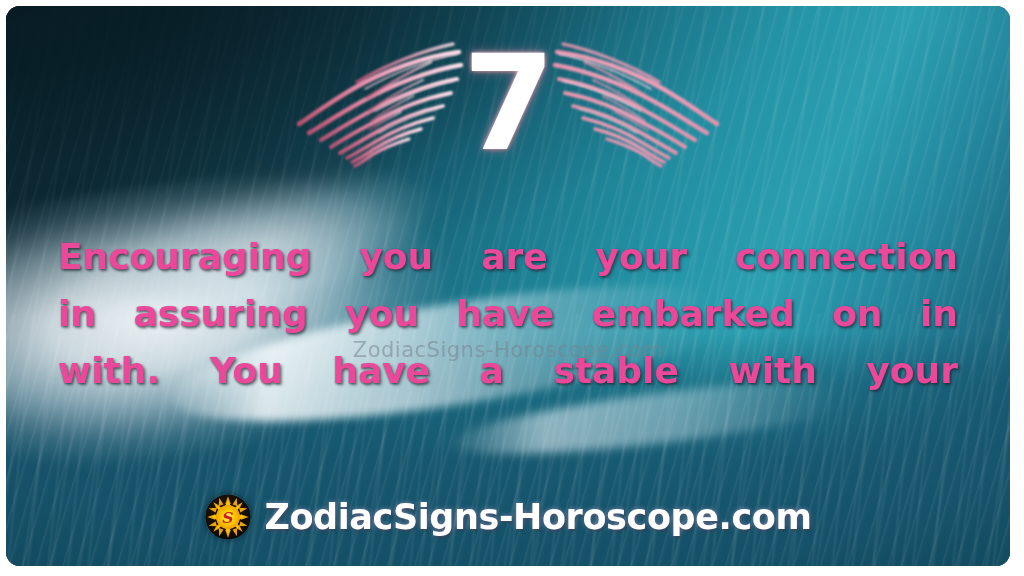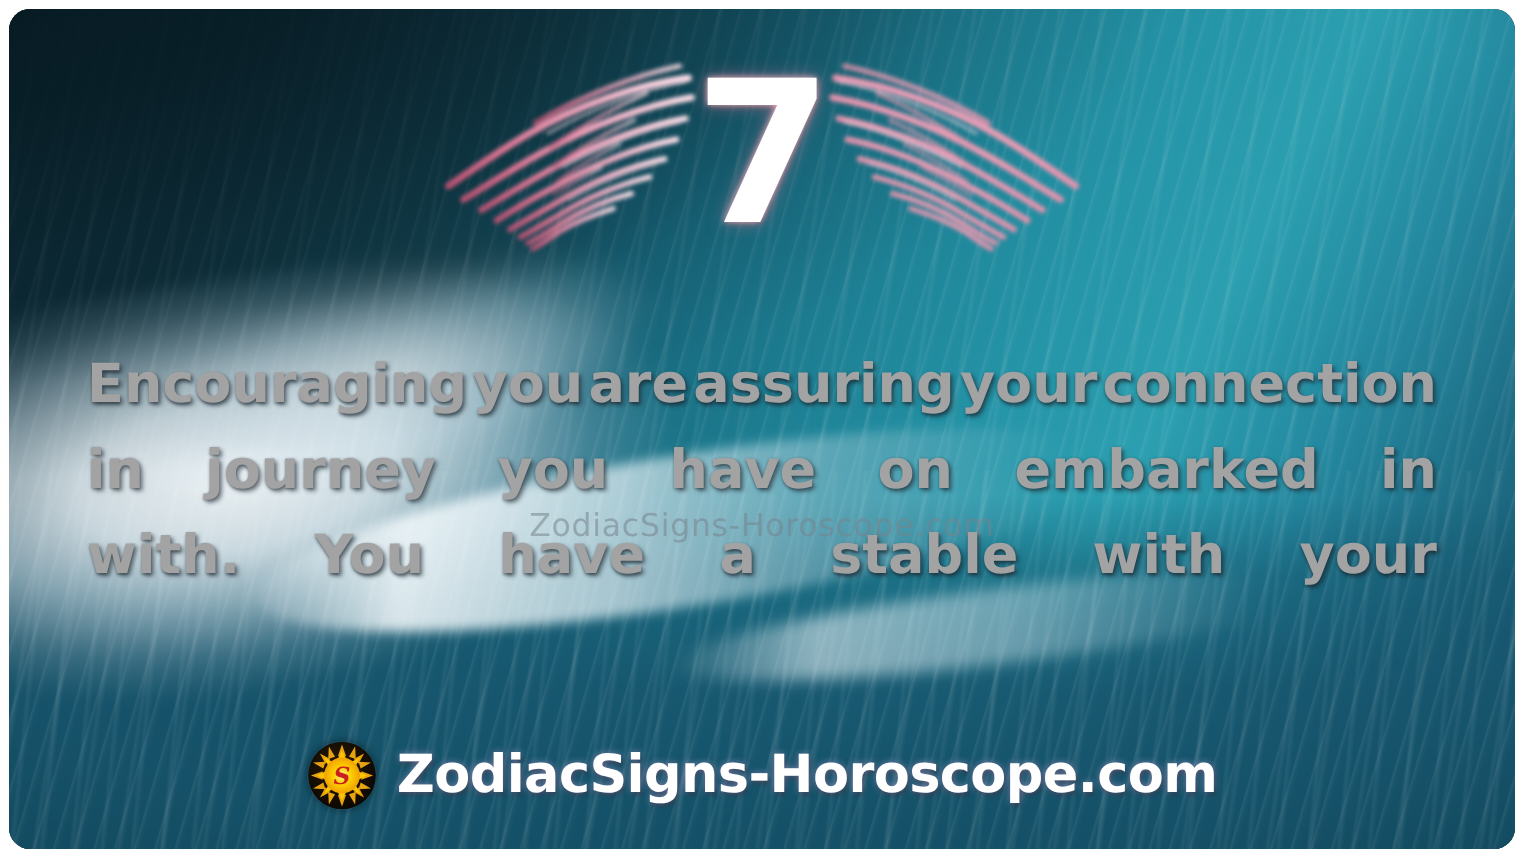--- a/index.html
+++ b/index.html
@@ -254,21 +254,21 @@
     top: 222px;
     z-index: 5;
     text-align: center;
   }
   .qline {
     display: block;
     font-family: "DejaVu Sans", sans-serif;
     font-weight: 700;
     font-size: 36px;
     line-height: 57px;
-    color: #a3a3a3;
+    color: #ec4899;
     white-space: nowrap;
     text-shadow:
       2px 2px 3px rgba(30,40,50,0.55),
       0 1px 2px rgba(20,30,40,0.45);
   }
   .qline.justify {
     display: flex;
     justify-content: space-between;
     white-space: nowrap;
   }
@@ -398,32 +398,31 @@
     </div>
 
     <div id="watermark">ZodiacSigns-Horoscope.com</div>
 
     <div id="quote">
 
       <div class="qline justify">
         <span>Encouraging</span>
         <span>you</span>
         <span>are</span>
-        <span>assuring</span>
         <span>your</span>
         <span>connection</span>
       </div>
 
       <div class="qline justify">
         <span>in</span>
-        <span>journey</span>
+        <span>assuring</span>
         <span>you</span>
         <span>have</span>
+        <span>embarked</span>
         <span>on</span>
-        <span>embarked</span>
         <span>in</span>
       </div>
 
       <div class="qline justify">
         <span>with.</span>
         <span>You</span>
         <span>have</span>
         <span>a</span>
         <span>stable</span>
         <span>with</span>

